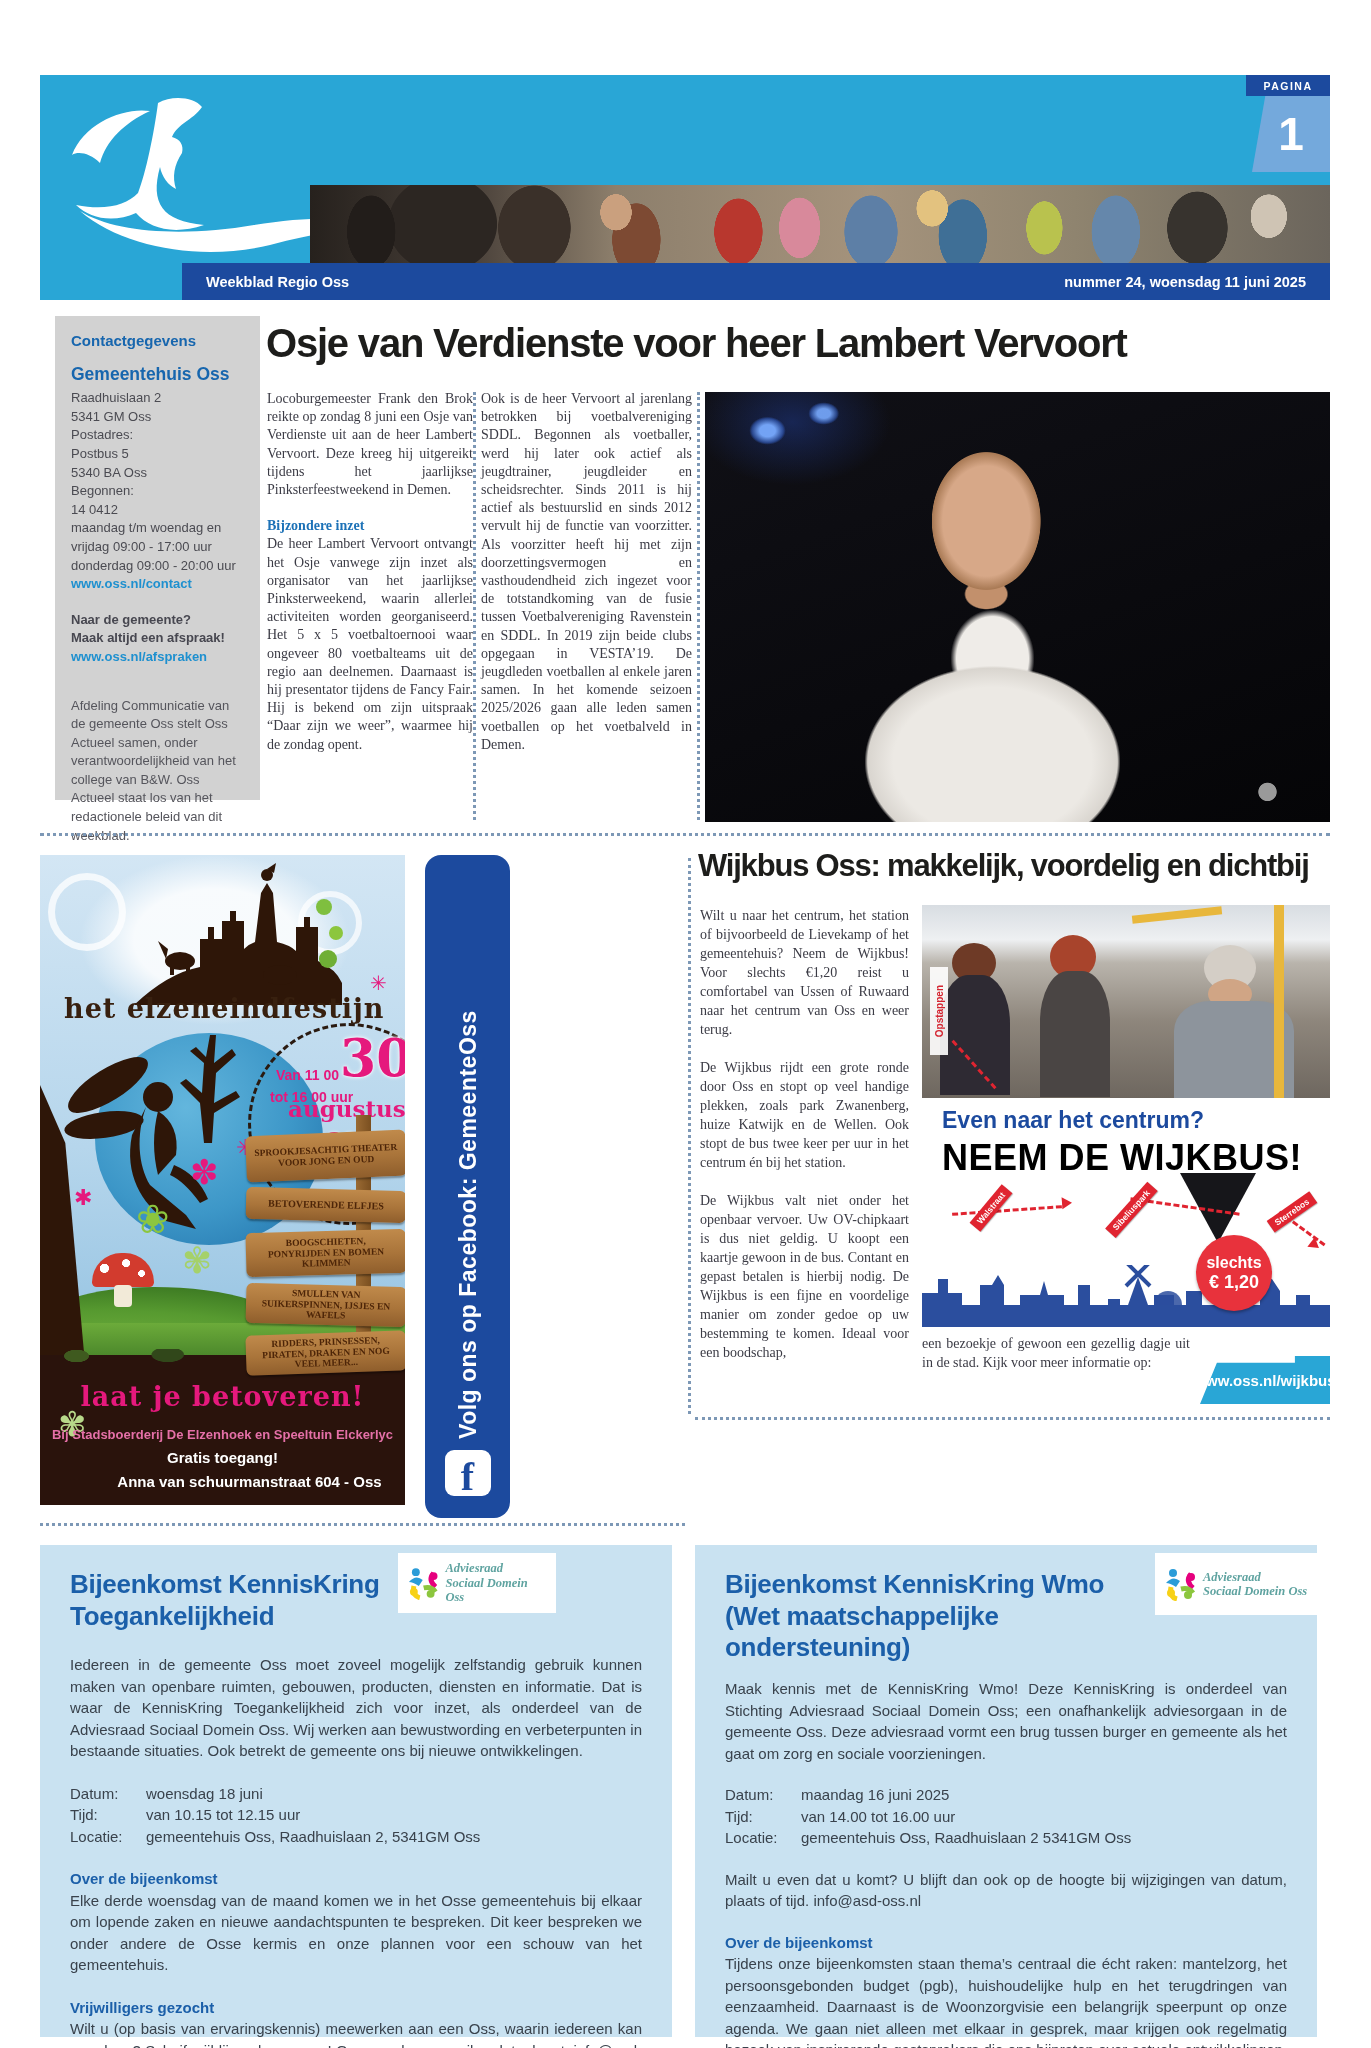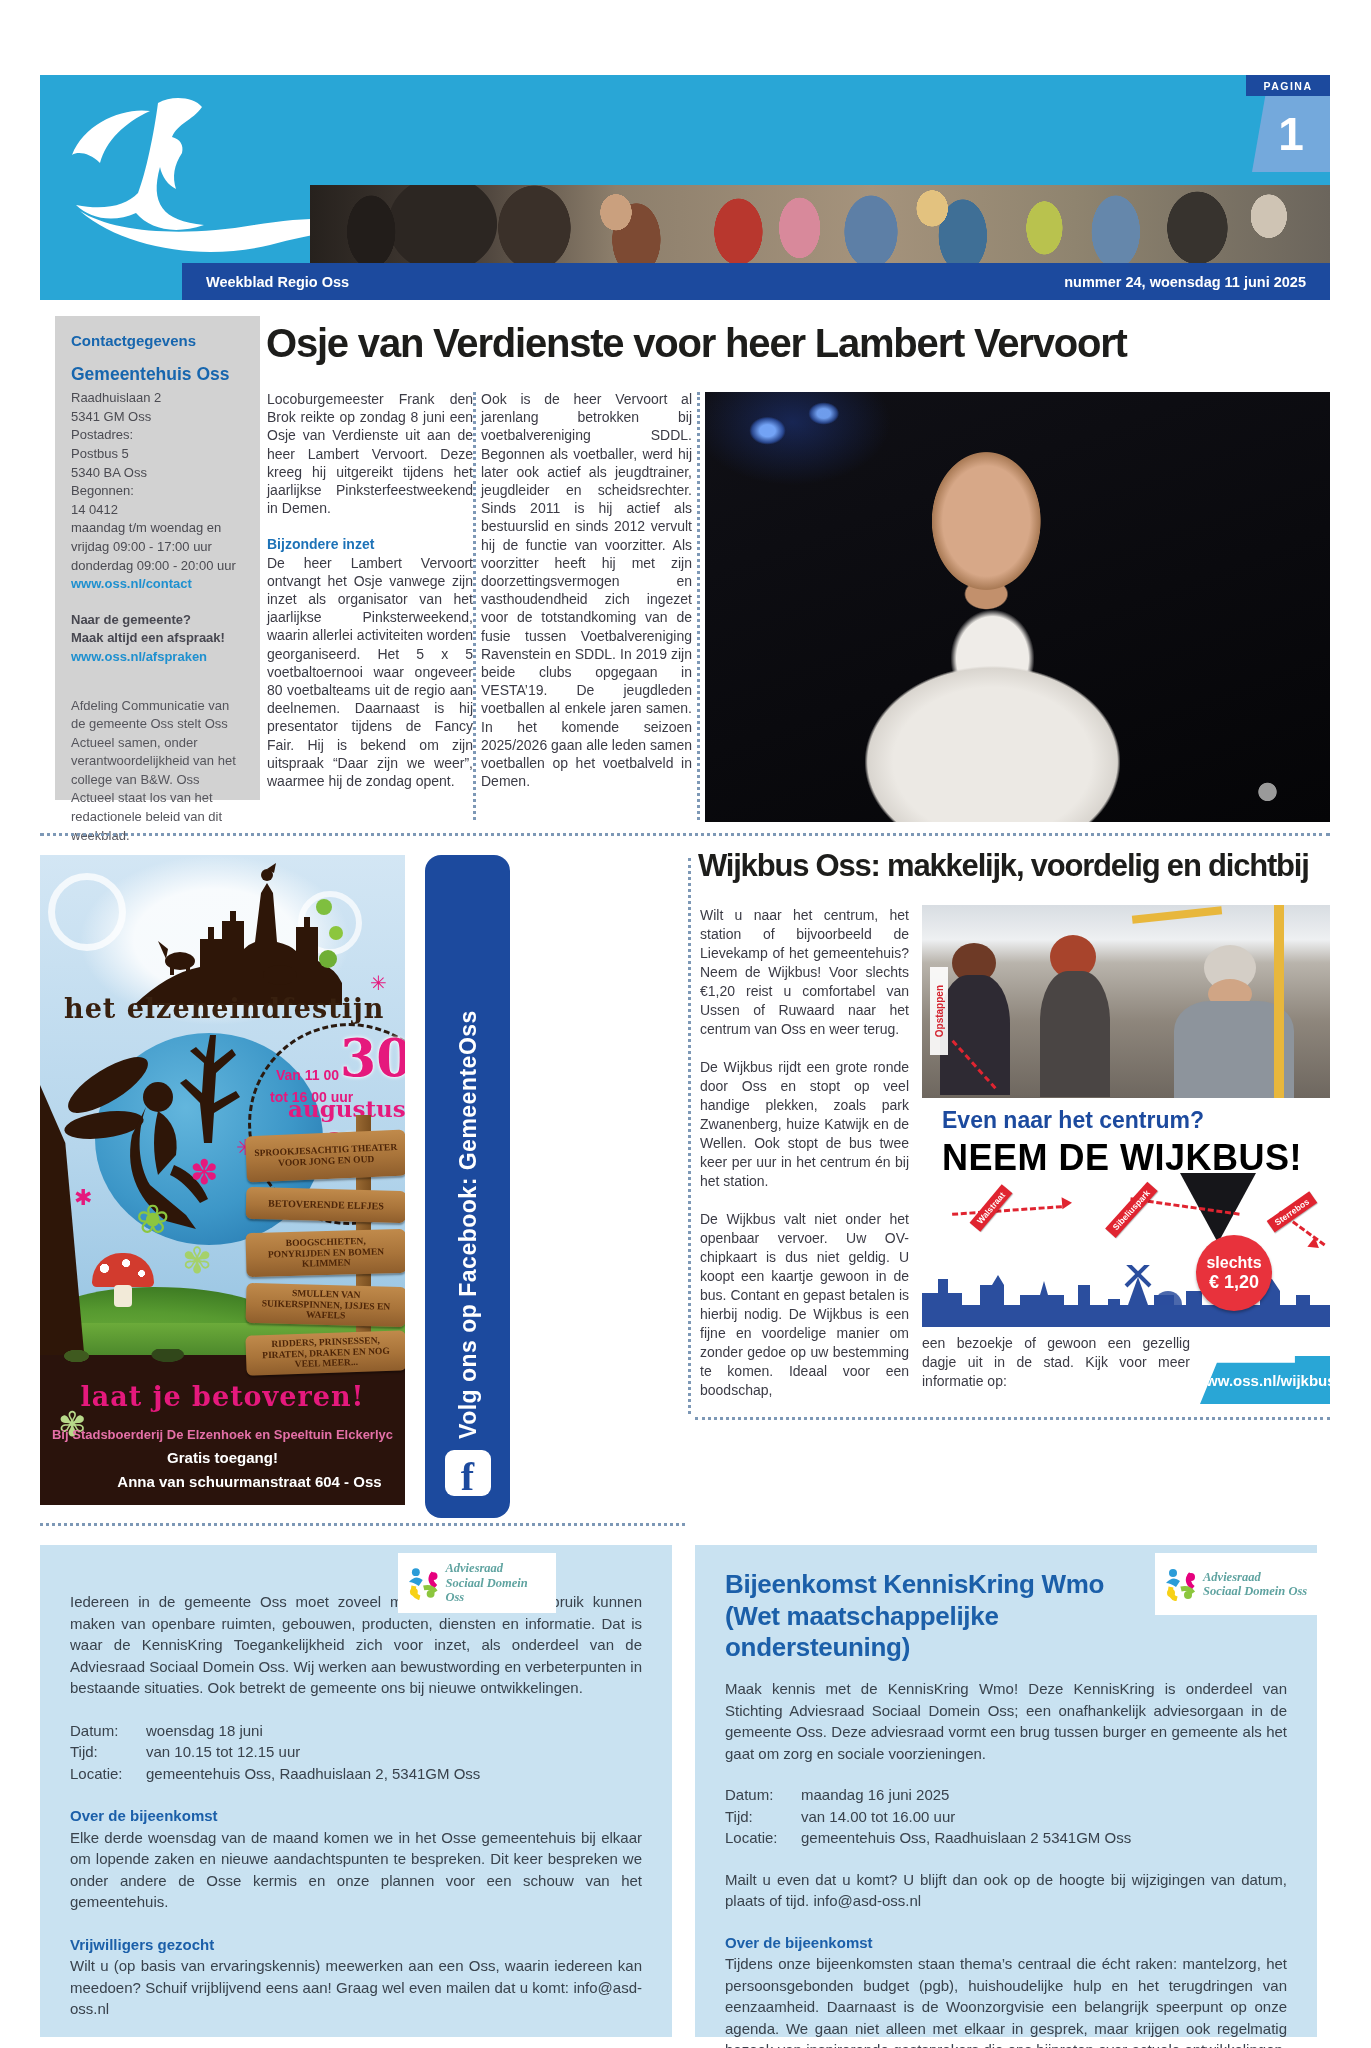--- a/index.html
+++ b/index.html
@@ -29,21 +29,21 @@
     radial-gradient(30px 36px at 94% 40%, #cfc4b4 60%, transparent 61%),
     linear-gradient(90deg,#26211d 0%,#4a413a 16%,#8d7f6c 30%,#a5937c 55%,#8f846f 75%,#6b655c 100%);}
   
   .sidebar{background:#d2d2d2;padding:16px 16px 0 16px;box-sizing:border-box;font-size:13px;line-height:18.6px;color:#4b4b52;}
   .sb-h1{color:#1766ae;font-weight:bold;font-size:15px;margin-bottom:14px;}
   .sb-h2{color:#1766ae;font-weight:bold;font-size:17.5px;margin-bottom:6px;}
   .sb-link{color:#1e90cf;font-weight:bold;cursor:pointer;}
   .sb-bold{font-weight:bold;color:#474750;}
   
   .headline{font-weight:bold;color:#1d1d1b;font-size:40px;letter-spacing:-1.2px;line-height:1.05;}
-  .bodycol{font-size:14px;line-height:18.2px;text-align:justify;color:#3b3b45;}
+  .bodycol{font-size:14px;line-height:18.2px;text-align:justify;color:#3b3b45;font-family:Liberation Serif, serif;}
   .subhead{color:#1d72b7;font-weight:bold;}
   .vdot{border-left:3px dotted #7d98b6;width:0;}
   .hdot{border-top:3px dotted #7d98b6;height:0;}
   .award-photo{background:
     radial-gradient(26px 20px at 10% 9%, rgba(120,170,255,.95) 30%, rgba(60,110,220,.5) 60%, transparent 70%),
     radial-gradient(22px 16px at 19% 5%, rgba(120,170,255,.9) 30%, rgba(60,110,220,.45) 60%, transparent 70%),
     radial-gradient(140px 90px at 14% 7%, rgba(40,80,200,.35), transparent 70%),
     radial-gradient(75px 95px at 45% 30%, #d7a888 58%, #a97a55 72%, transparent 73%),
     radial-gradient(34px 24px at 45% 47%, #c2906c 60%, transparent 65%),
     radial-gradient(160px 120px at 46% 86%, #ece9e4 62%, #d9d5cf 78%, transparent 80%),
@@ -267,20 +267,21 @@
       <span style="font-size:16px;">slechts</span>
       <span style="font-size:18px;">€ 1,20</span>
     </div>
   </div>
 
   <div class="abs bodycol" style="left:922px;top:1334px;width:268px;font-size:14px;line-height:19px;">een bezoekje of gewoon een gezellig dagje uit in de stad. Kijk voor meer informatie op:</div>
   <div class="abs linkflag" style="left:1200px;top:1356px;width:130px;height:48px;">www.oss.nl/wijkbus</div>
   <div class="abs hdot" style="left:695px;top:1417px;width:635px;"></div>
 
   <div class="abs bluebox" style="left:40px;top:1545px;width:632px;height:492px;">
+    <div class="bb-h" style="width:340px;">Bijeenkomst KennisKring Toegankelijkheid</div>
     <div class="asdlogo abs" style="left:358px;top:8px;width:158px;height:60px;">
       <svg width="34" height="34" viewBox="0 0 34 34">
         <circle cx="10" cy="6" r="4" fill="#2b9cd8"></circle>
           <path d="M3,16 q7,-8 14,-2 l-4,6 q-6,-4 -10,-4 Z" fill="#2b9cd8"></path>
         <circle cx="28" cy="10" r="4" fill="#e6007e"></circle>
           <path d="M30,21 q-8,-7 -2,-14" fill="none" stroke="#e6007e" stroke-width="5"></path>
         <circle cx="8" cy="26" r="4" fill="#f7d117"></circle>
           <path d="M14,32 q-8,-2 -6,-12" fill="none" stroke="#f7d117" stroke-width="5"></path>
         <circle cx="25" cy="28" r="4" fill="#8cc63e"></circle>
           <path d="M18,22 q8,-2 12,4" fill="none" stroke="#8cc63e" stroke-width="5"></path>

